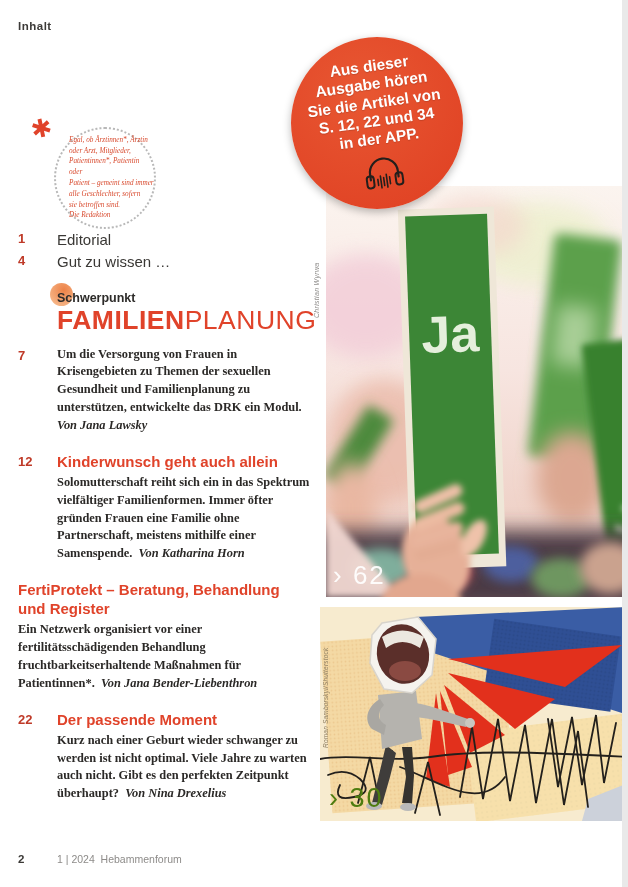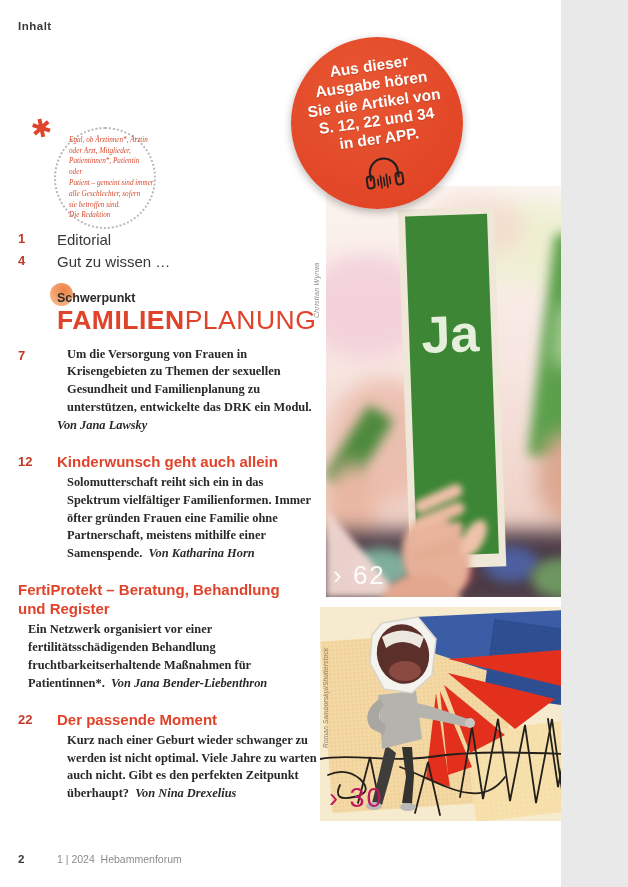--- a/index.html
+++ b/index.html
@@ -1,16 +1,16 @@
 <!DOCTYPE html>
 <html><head>
 <meta charset="utf-8">
 <style>
   html,body{margin:0;padding:0;background:#e9e9e9;}
-  .page{position:relative;width:561px;height:887px;background:#ffffff;overflow:hidden;
+  .page{position:relative;width:622px;height:887px;background:#ffffff;overflow:hidden;
         font-family:"Liberation Sans",sans-serif;}
 
   .inhalt-label{position:absolute;top:20px;left:18px;font-size:11.5px;font-weight:bold;
         color:#3c3a38;letter-spacing:.5px;}
 
   
   .badge{position:absolute;left:291px;top:37px;width:172px;height:172px;border-radius:50%;
         background:radial-gradient(circle at 40% 32%,#e85732,#df3f22);
         box-shadow:0 3px 8px rgba(0,0,0,.28);display:flex;flex-direction:column;
         align-items:center;justify-content:center;z-index:6;transform:rotate(0.001deg);}
@@ -37,41 +37,41 @@
   .sec-bullet{position:absolute;left:-7px;top:-5px;width:23px;height:23px;border-radius:50%;
         background:radial-gradient(circle at 60% 30%,#ed8247,#f8c398);}
   .sec-label{position:relative;font-size:12.5px;font-weight:bold;color:#2e2c2a;z-index:1;text-align:right;}
   .sec-title{margin:3px 0 12px 39px;font-size:26.5px;letter-spacing:.5px;color:#e0432a;line-height:1;}
   .sec-title .b{font-weight:bold;}
   .sec-title .l{font-weight:normal;margin-top:24px;}
   .item{margin-bottom:17px;}
   .item-title{font-size:15px;font-weight:bold;color:#e0432a;line-height:1.27;
         white-space:pre-line;margin-bottom:3px;}
   .item-body{font-family:"Liberation Serif",serif;font-size:12.4px;line-height:1.44;
-        color:#2b2927;font-weight:bold;max-width:268px;margin-left:10px;}
+        color:#2b2927;font-weight:bold;max-width:268px;}
   .byline{font-style:italic;font-weight:bold;}
   .byline-block{font-family:"Liberation Serif",serif;font-size:12.4px;line-height:1.44;
         color:#2b2927;font-style:italic;font-weight:bold;}
 
   .footer{position:absolute;left:18px;top:853px;display:flex;align-items:baseline;}
   .footer-num{width:39px;font-weight:bold;color:#3a3835;font-size:11.5px;}
   .footer-issue{font-size:10.5px;color:#8d8b89;}
 
   
   .photo{position:absolute;left:326px;top:186px;width:302px;height:411px;overflow:hidden;}
   .photo-credit{position:absolute;left:313px;top:188px;height:130px;font-size:7px;color:#8f8d8b;
         writing-mode:vertical-rl;transform:rotate(180deg);letter-spacing:.3px;font-style:italic;}
   .photo-ref{position:absolute;left:333px;top:560px;color:rgba(255,255,255,.92);font-size:26px;
         letter-spacing:2px;z-index:4;font-weight:normal;}
 
   
   .illo{position:absolute;left:320px;top:607px;width:308px;height:214px;overflow:hidden;background:#f7ebcf;}
   .illo-credit{position:absolute;left:322px;top:628px;height:120px;font-size:6.5px;color:#8f7f62;
         writing-mode:vertical-rl;transform:rotate(180deg);letter-spacing:.2px;font-style:italic;z-index:4;}
-  .illo-ref{position:absolute;left:329px;top:783px;color:#be185d;font-size:27px;letter-spacing:2px;z-index:4;}
+  .illo-ref{position:absolute;left:329px;top:783px;color:#4d7c0f;font-size:27px;letter-spacing:2px;z-index:4;}
 </style>
 </head>
 <body>
 
 <div class="page">
 
   <div class="inhalt-label">Inhalt</div>
 
   <div class="badge">
     <div class="badge-inner">

